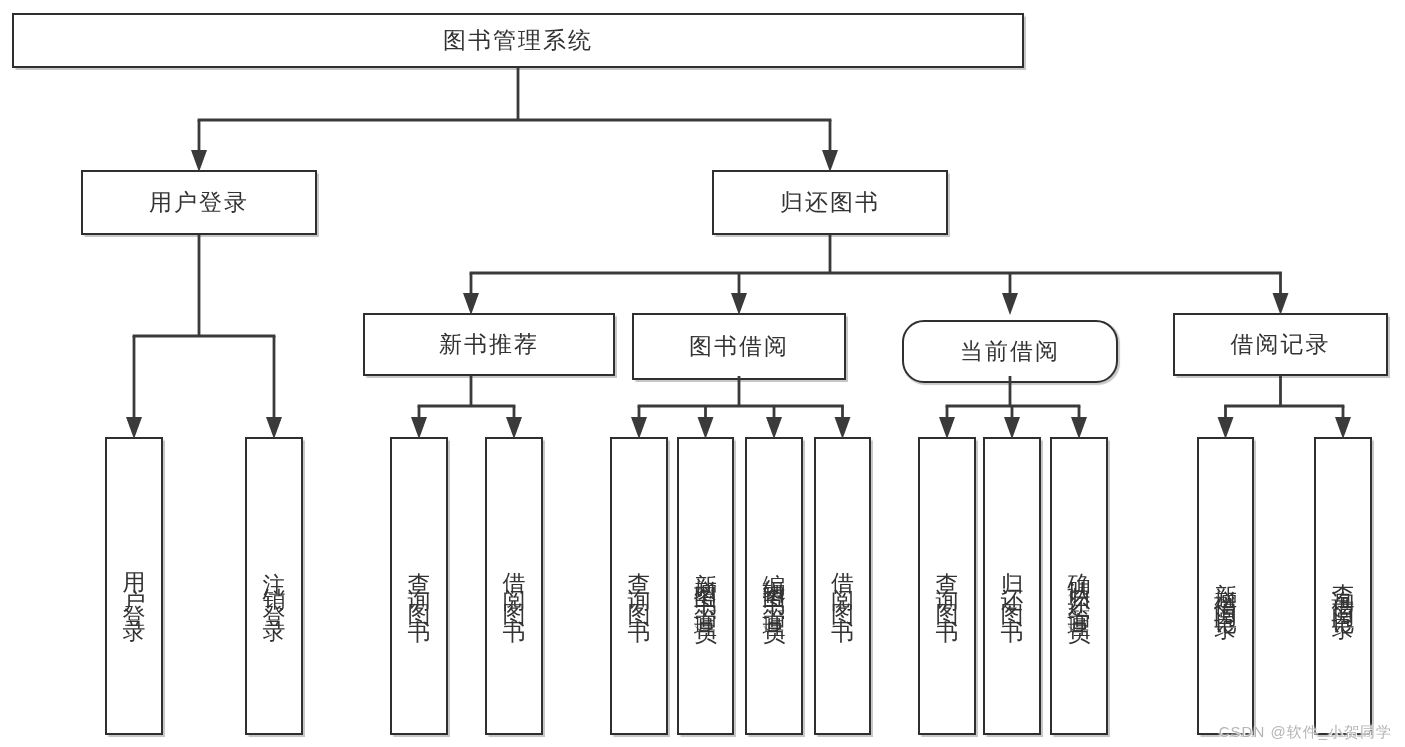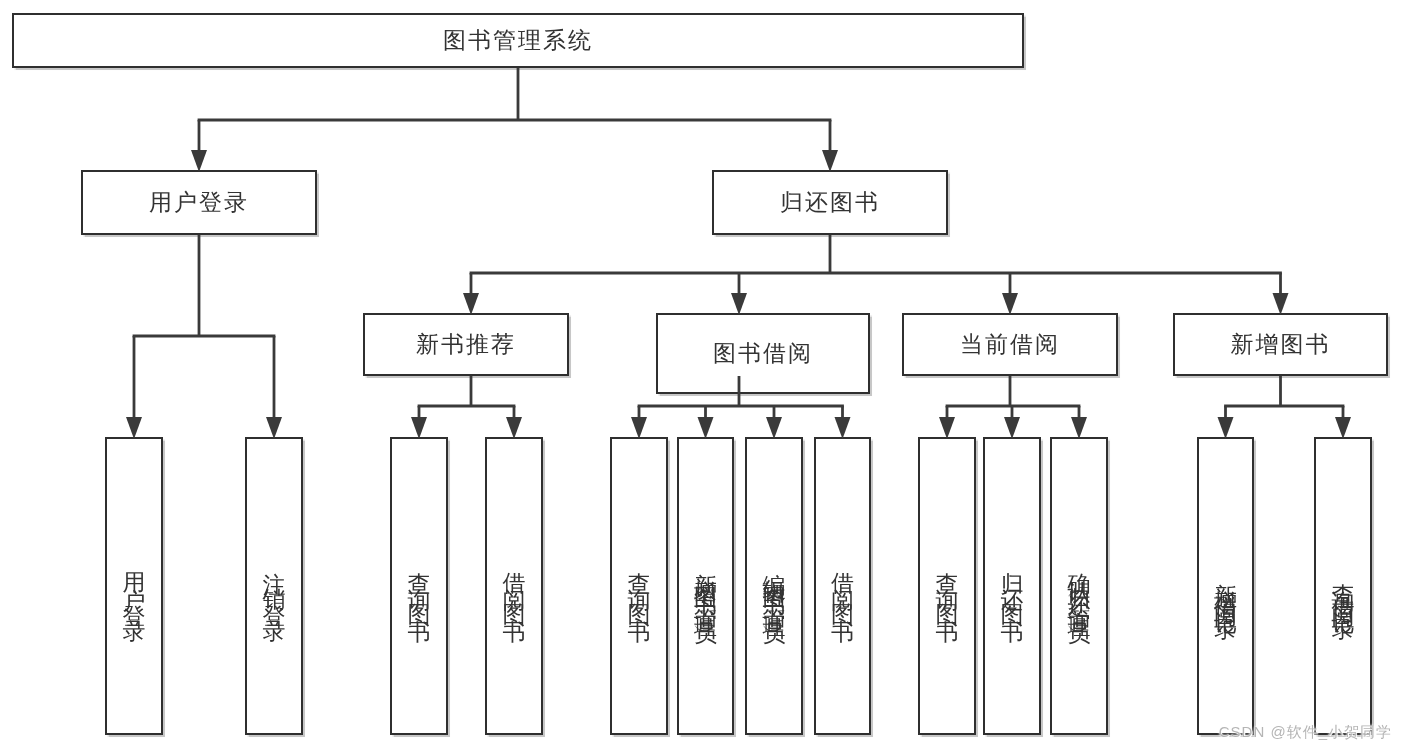--- a/index.html
+++ b/index.html
@@ -53,31 +53,31 @@
 <div id="diagram">
   <div class="node" style="left: 12px; top: 13px; width: 1012px; height: 55px; border-color: rgb(47, 47, 47); color: rgb(51, 51, 51);">
       <span class="label">图书管理系统</span>
     </div>
     <div class="node" style="left: 81px; top: 170px; width: 236px; height: 65px; border-color: rgb(47, 47, 47); color: rgb(51, 51, 51);">
       <span class="label">用户登录</span>
     </div>
     <div class="node" style="left: 712px; top: 170px; width: 236px; height: 65px; border-color: rgb(47, 47, 47); color: rgb(51, 51, 51);">
       <span class="label">归还图书</span>
     </div>
-    <div class="node" style="left: 363px; top: 313px; width: 206px; height: 63px; border-color: rgb(47, 47, 47); color: rgb(51, 51, 51);">
+    <div class="node" style="left: 363px; top: 313px; width: 252px; height: 63px; border-color: rgb(47, 47, 47); color: rgb(51, 51, 51);">
       <span class="label">新书推荐</span>
     </div>
-    <div class="node" style="left: 632px; top: 313px; width: 214px; height: 81px; border-color: rgb(47, 47, 47); color: rgb(51, 51, 51); margin-left: 24px;">
+    <div class="node" style="left: 632px; top: 313px; width: 214px; height: 67px; border-color: rgb(47, 47, 47); color: rgb(51, 51, 51);">
       <span class="label">图书借阅</span>
     </div>
-    <div class="node" style="left: 902px; top: 313px; width: 216px; height: 63px; border-color: rgb(47, 47, 47); color: rgb(51, 51, 51);">
+    <div class="node" style="left: 902px; top: 320px; width: 216px; height: 63px; border-color: rgb(47, 47, 47); color: rgb(51, 51, 51); border-radius: 22px;">
       <span class="label">当前借阅</span>
     </div>
     <div class="node" style="left: 1173px; top: 313px; width: 215px; height: 63px; border-color: rgb(47, 47, 47); color: rgb(51, 51, 51);">
-      <span class="label">新增图书</span>
+      <span class="label">借阅记录</span>
     </div>
     <div class="node v" style="left: 105px; top: 437px; width: 58px; height: 298px; border-color: rgb(47, 47, 47); color: rgb(51, 51, 51);">
       <span class="label" style="letter-spacing: 16px;">用户登录</span>
     </div>
     <div class="node v" style="left: 245px; top: 437px; width: 58px; height: 298px; border-color: rgb(47, 47, 47); color: rgb(51, 51, 51);">
       <span class="label" style="letter-spacing: 16px;">注销登录</span>
     </div>
     <div class="node v" style="left: 390px; top: 437px; width: 58px; height: 298px; border-color: rgb(47, 47, 47); color: rgb(51, 51, 51);">
       <span class="label" style="letter-spacing: 16px;">查询图书</span>
     </div>

